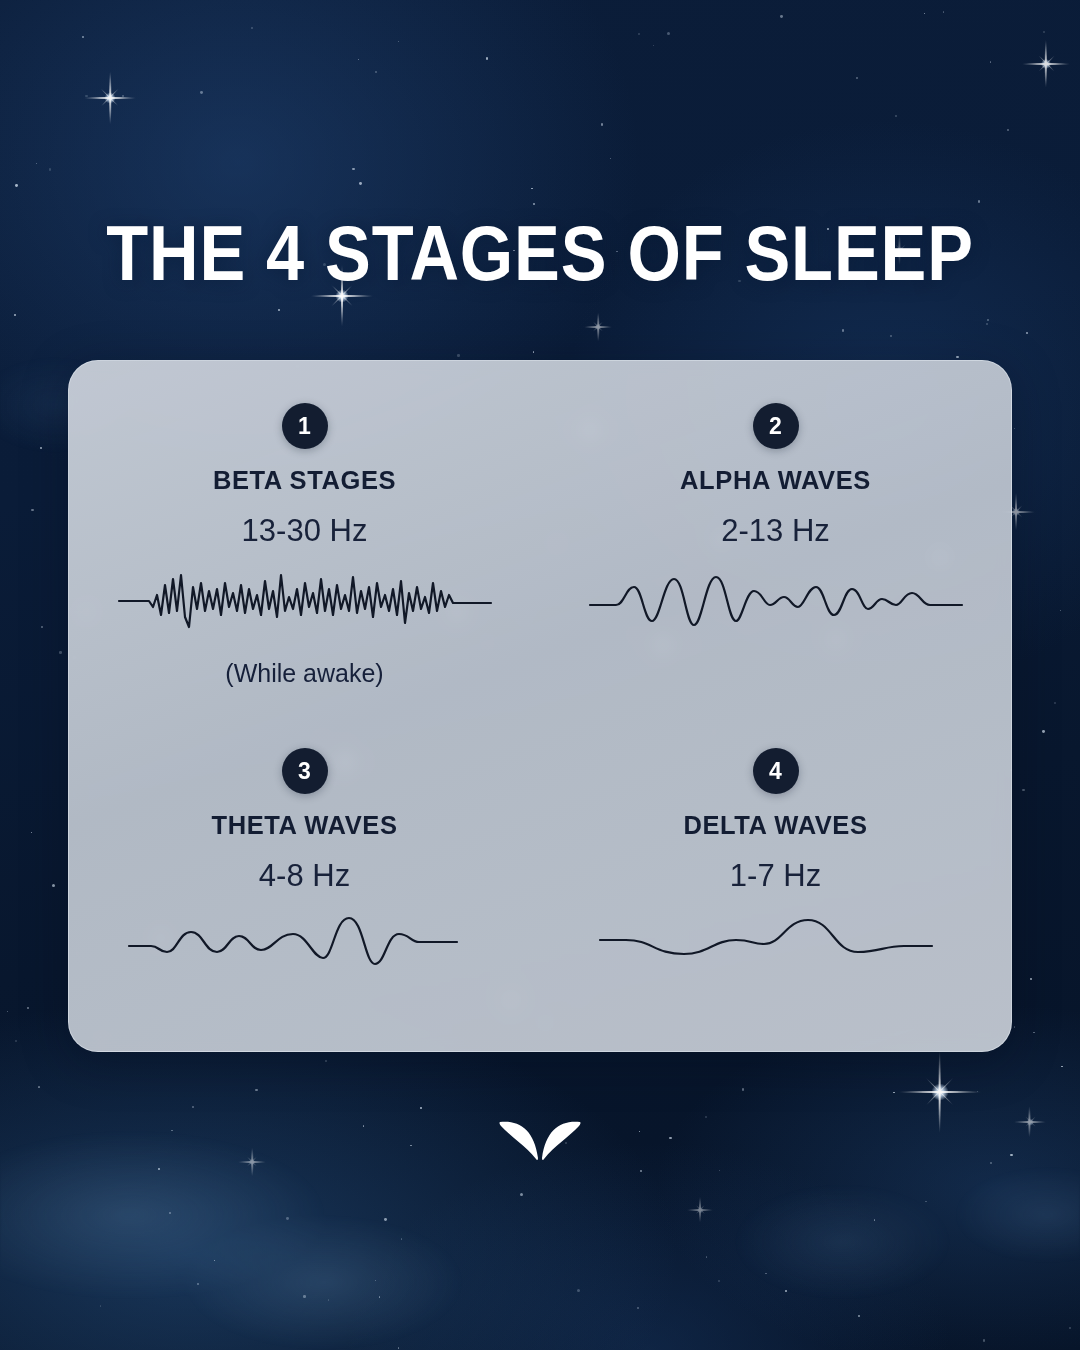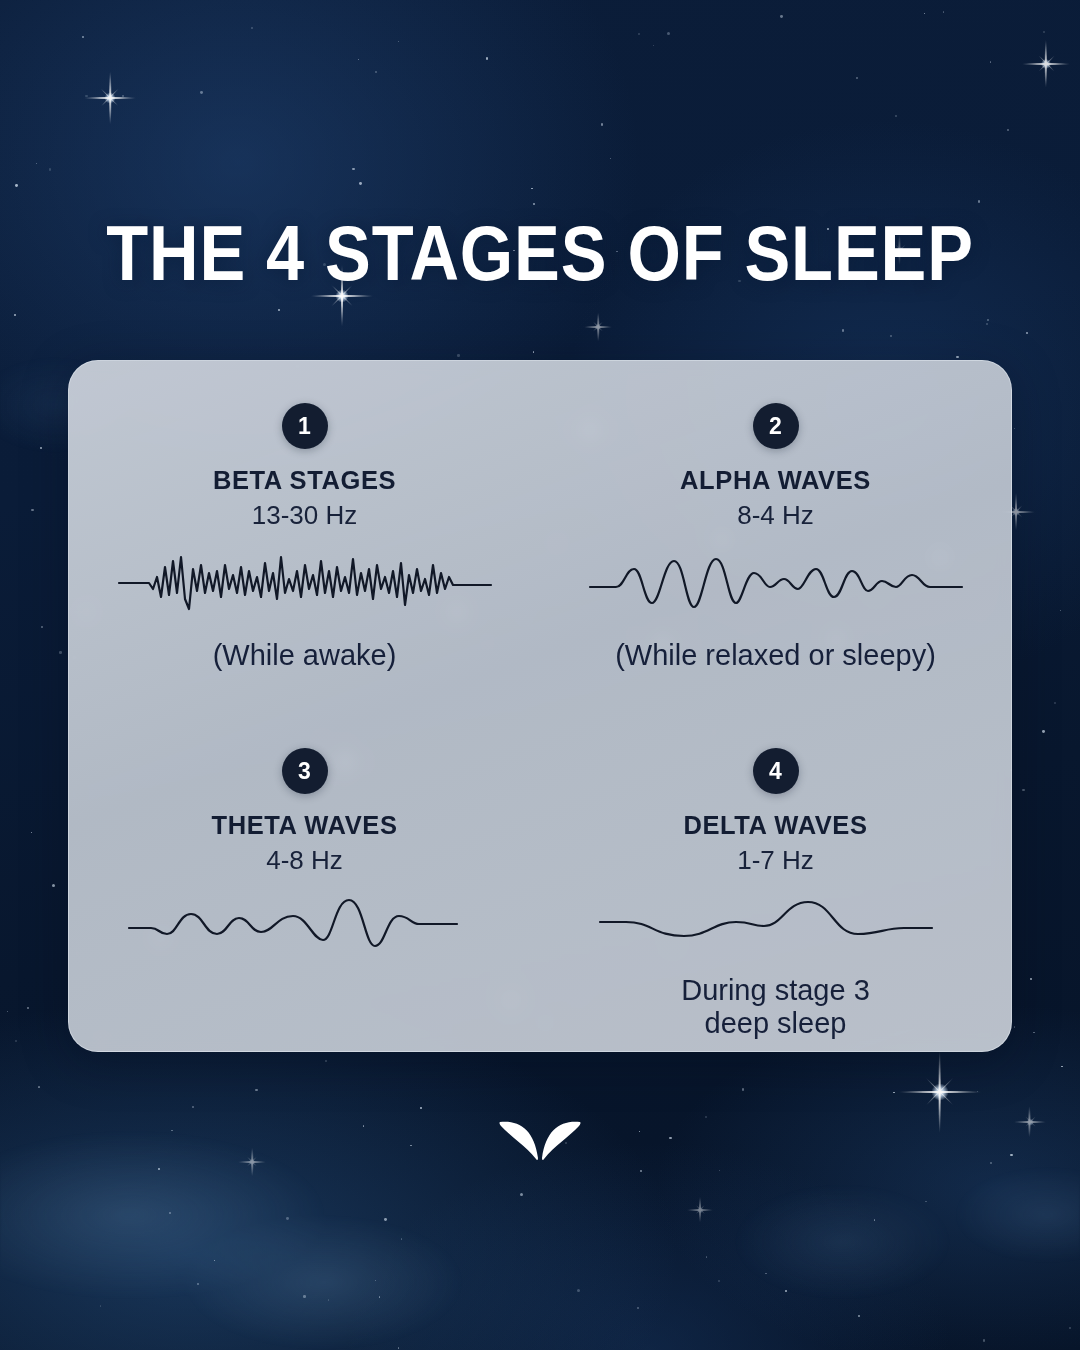--- a/index.html
+++ b/index.html
@@ -100,30 +100,30 @@
   }
   .wave-name {
     margin-top:17px;
     font-size:25.5px;
     font-weight:bold;
     letter-spacing:0.6px;
     color:#131d33;
     text-align:center;
   }
   .wave-freq {
-    margin-top:5px;
-    font-size:26px;
+    margin-top:18px;
+    font-size:31px;
     font-weight:400;
     color:#18223a;
     text-align:center;
   }
   .wave-svg { margin-top:16px; display:block; }
   .wave-caption {
     margin-top:20px;
-    font-size:29px;
+    font-size:25px;
     font-weight:400;
     line-height:33px;
     color:#16203a;
     text-align:center;
     white-space:pre-line;
   }
 
   
   #logo { position:absolute; left:50%; top:1112px; transform:translateX(-50%); }
 </style>
@@ -476,45 +476,42 @@
       <div class="wave-freq">13-30 Hz</div>
       <svg class="wave-svg" width="380" height="72" viewBox="0 0 380 72">
         <path fill="none" stroke="#111827" stroke-width="2.2" stroke-linecap="round" stroke-linejoin="round" d="M4,36 L34,36 L38,42 L42,30 L46,50 L50,20 L54,48 L58,14 L62,46 L66,10 L70,52 L74,62 L78,22 L82,44 L86,18 L90,46 L94,26 L98,44 L102,24 L106,50 L110,18 L114,42 L118,28 L122,46 L126,20 L130,48 L134,24 L138,44 L142,30 L146,50 L150,16 L154,44 L158,26 L162,52 L166,10 L170,46 L174,32 L178,44 L182,24 L186,50 L190,18 L194,42 L198,28 L202,48 L206,14 L210,46 L214,24 L218,50 L222,20 L226,44 L230,30 L234,46 L238,12 L242,48 L246,26 L250,44 L254,22 L258,52 L262,18 L266,42 L270,30 L274,46 L278,24 L282,50 L286,16 L290,58 L294,28 L298,46 L302,22 L306,44 L310,32 L314,48 L318,18 L322,46 L326,26 L330,42 L334,30 L338,38 L342,38 L376,38"></path>
       </svg>
       <div class="wave-caption">(While awake)</div>
     </div>
 
     <div class="cell">
       <div class="badge">2</div>
       <div class="wave-name">ALPHA WAVES</div>
-      <div class="wave-freq">8-4 Hz</div>
+      <div class="wave-freq">2-13 Hz</div>
       <svg class="wave-svg" width="380" height="72" viewBox="0 0 380 72">
         <path fill="none" stroke="#111827" stroke-width="2.2" stroke-linecap="round" stroke-linejoin="round" d="M4,40 L30,40 C38,40 40,22 48,22 C56,22 58,56 66,56 C74,56 78,14 88,14 C98,14 100,60 108,60 C116,60 120,12 130,12 C140,12 142,56 150,56 C156,56 160,26 168,26 C176,26 178,40 184,40 C190,40 192,32 198,32 C204,32 206,42 212,42 C218,42 222,22 230,22 C238,22 240,50 248,50 C256,50 258,24 266,24 C274,24 276,44 282,44 C288,44 290,34 296,34 C302,34 304,40 310,40 C316,40 318,28 326,28 C334,28 336,40 344,40 L376,40"></path>
       </svg>
-      <div class="wave-caption">(While relaxed or sleepy)</div>
     </div>
 
     <div class="cell">
       <div class="badge">3</div>
       <div class="wave-name">THETA WAVES</div>
       <div class="wave-freq">4-8 Hz</div>
       <svg class="wave-svg" width="360" height="62" viewBox="0 0 360 62">
         <path fill="none" stroke="#111827" stroke-width="2.2" stroke-linecap="round" stroke-linejoin="round" d="M4,36 L26,36 C34,36 34,42 42,42 C52,42 54,22 66,22 C78,22 80,42 92,42 C102,42 104,26 114,26 C124,26 126,40 136,40 C148,40 152,24 168,24 C182,24 188,48 198,48 C208,48 210,8 224,8 C238,8 240,54 250,54 C260,54 262,24 274,24 C284,24 286,32 294,32 L332,32"></path>
       </svg>
     </div>
 
     <div class="cell">
       <div class="badge">4</div>
       <div class="wave-name">DELTA WAVES</div>
       <div class="wave-freq">1-7 Hz</div>
       <svg class="wave-svg" width="360" height="62" viewBox="0 0 360 62">
         <path fill="none" stroke="#111827" stroke-width="2.2" stroke-linecap="round" stroke-linejoin="round" d="M4,30 L30,30 C56,30 58,44 88,44 C112,44 118,30 140,30 C156,30 156,34 168,34 C186,34 190,10 212,10 C236,10 238,42 262,42 C284,42 288,36 308,36 L336,36"></path>
       </svg>
-      <div class="wave-caption">During stage 3
-deep sleep</div>
     </div>
 
   </div>
 </div>
 
 <svg id="logo" width="84" height="58" viewBox="0 0 84 58">
   <path d="M2,10 C22,8 36,18 40,46 C40,48 39,49 38,47 C28,34 12,24 3,14 C1.5,12.6 1,10.1 2,10 Z" fill="#ffffff"></path>
   <path d="M82,10 C62,8 48,18 44,46 C44,48 45,49 46,47 C56,34 72,24 81,14 C82.5,12.6 83,10.1 82,10 Z" fill="#ffffff"></path>
 </svg>
 

